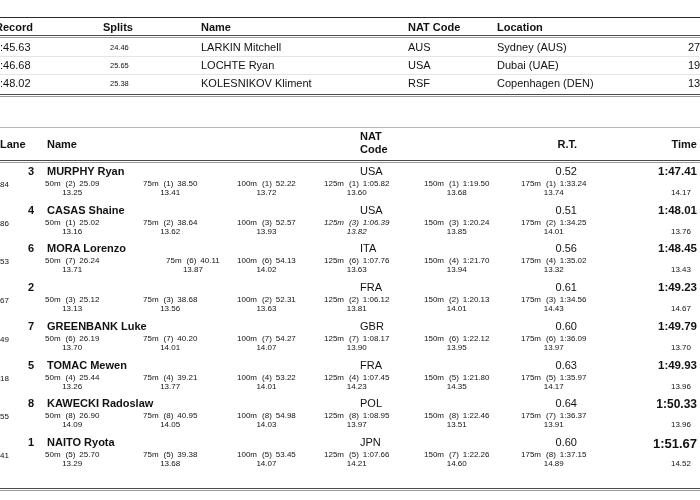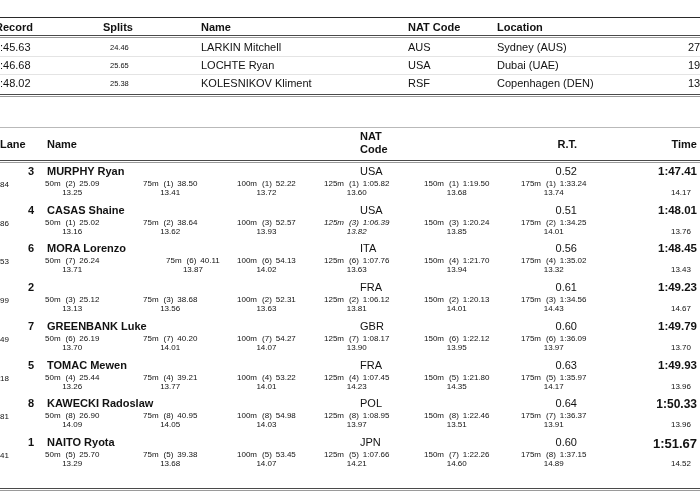--- a/index.html
+++ b/index.html
@@ -158,21 +158,21 @@
     </div>
     <div class="abs split-cell" style="left: 521px; top: 256px;">
       <div><span class="sp-dist">175m</span><span class="sp-rank">(4)</span><span>1:35.02</span></div>
       <div class="split-l2">13.32</div>
     </div>
     <div class="abs" style="right: 9px; top: 265px; font-size: 8px;">13.43</div>
     <div class="abs b fs11" style="left: 0px; top: 281px; width: 34px; text-align: right;">2</div>
     <div class="abs fs11" style="left: 360px; top: 281px;">FRA</div>
     <div class="abs fs11" style="right: 123px; top: 281px;">0.61</div>
     <div class="abs b" style="right: 3px; top: 281px; font-size: 11.5px;">1:49.23</div>
-    <div class="abs" style="left: 0px; top: 296px; font-size: 8px;">99</div>
+    <div class="abs" style="left: 0px; top: 296px; font-size: 8px;">67</div>
     <div class="abs split-cell" style="left: 45px; top: 295px;">
       <div><span class="sp-dist">50m</span><span class="sp-rank">(3)</span><span>25.12</span></div>
       <div class="split-l2">13.13</div>
     </div>
     <div class="abs split-cell" style="left: 143px; top: 295px;">
       <div><span class="sp-dist">75m</span><span class="sp-rank">(3)</span><span>38.68</span></div>
       <div class="split-l2">13.56</div>
     </div>
     <div class="abs split-cell" style="left: 237px; top: 295px;">
       <div><span class="sp-dist">100m</span><span class="sp-rank">(2)</span><span>52.31</span></div>
@@ -251,21 +251,21 @@
     <div class="abs split-cell" style="left: 521px; top: 373px;">
       <div><span class="sp-dist">175m</span><span class="sp-rank">(5)</span><span>1:35.97</span></div>
       <div class="split-l2">14.17</div>
     </div>
     <div class="abs" style="right: 9px; top: 382px; font-size: 8px;">13.96</div>
     <div class="abs b fs11" style="left: 0px; top: 397px; width: 34px; text-align: right;">8</div>
     <div class="abs b fs11" style="left: 47px; top: 397px;">KAWECKI Radoslaw</div>
     <div class="abs fs11" style="left: 360px; top: 397px;">POL</div>
     <div class="abs fs11" style="right: 123px; top: 397px;">0.64</div>
     <div class="abs b" style="right: 3px; top: 397px; font-size: 12px;">1:50.33</div>
-    <div class="abs" style="left: 0px; top: 412px; font-size: 8px;">81</div>
+    <div class="abs" style="left: 0px; top: 412px; font-size: 8px;">55</div>
     <div class="abs split-cell" style="left: 45px; top: 411px;">
       <div><span class="sp-dist">50m</span><span class="sp-rank">(8)</span><span>26.90</span></div>
       <div class="split-l2">14.09</div>
     </div>
     <div class="abs split-cell" style="left: 143px; top: 411px;">
       <div><span class="sp-dist">75m</span><span class="sp-rank">(8)</span><span>40.95</span></div>
       <div class="split-l2">14.05</div>
     </div>
     <div class="abs split-cell" style="left: 237px; top: 411px;">
       <div><span class="sp-dist">100m</span><span class="sp-rank">(8)</span><span>54.98</span></div>

